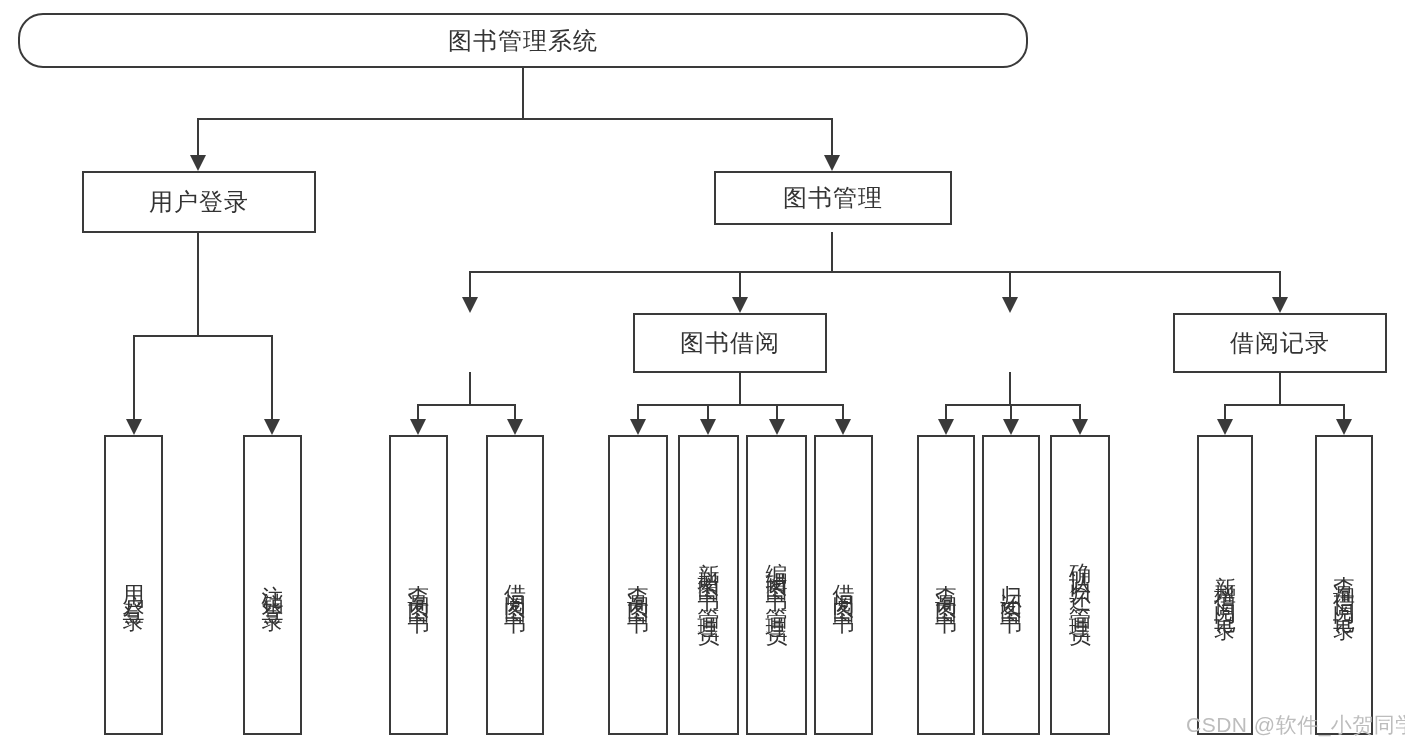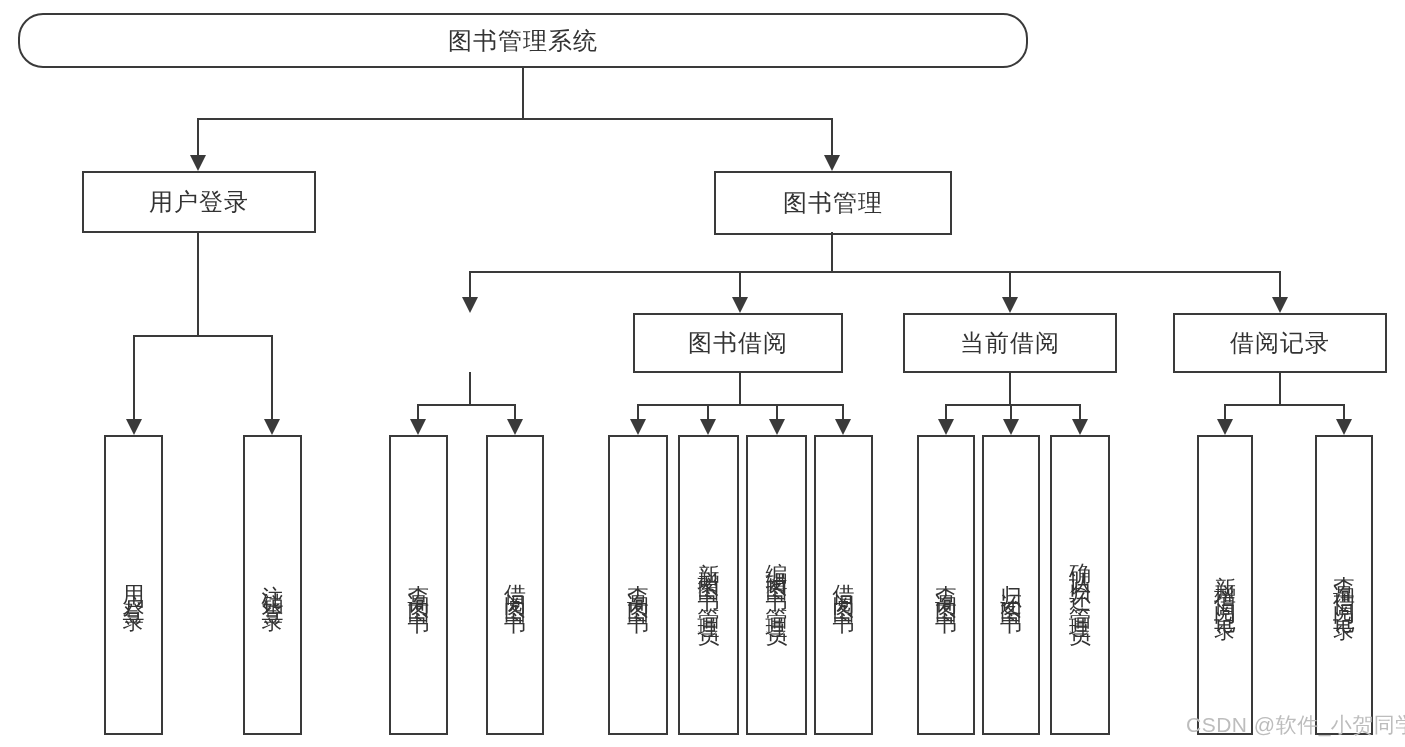--- a/index.html
+++ b/index.html
@@ -48,42 +48,41 @@
   <div class="hbox" style="left:18px;top:13px;width:1010px;height:55px;border-radius:25px;">图书管理系统</div>
 
   <div class="v" style="left:522px;top:67px;height:52px;"></div>
   <div class="h" style="left:197px;top:118px;width:636px;"></div>
   <div class="v" style="left:197px;top:118px;height:39px;"></div>
   <div class="ar" style="left:190px;top:155px;"></div>
   <div class="v" style="left:831px;top:118px;height:39px;"></div>
   <div class="ar" style="left:824px;top:155px;"></div>
 
   <div class="hbox" style="left:82px;top:171px;width:234px;height:62px;">用户登录</div>
-  <div class="hbox" style="left:714px;top:171px;width:238px;height:64px;">图书管理</div>
+  <div class="hbox" style="left:714px;top:171px;width:238px;height:54px;">图书管理</div>
 
   <div class="v" style="left:197px;top:232px;height:104px;"></div>
   <div class="h" style="left:133px;top:335px;width:140px;"></div>
   <div class="v" style="left:133px;top:335px;height:85px;"></div>
   <div class="ar" style="left:126px;top:419px;"></div>
   <div class="v" style="left:271px;top:335px;height:85px;"></div>
   <div class="ar" style="left:264px;top:419px;"></div>
 
   <div class="v" style="left:831px;top:232px;height:40px;"></div>
   <div class="h" style="left:469px;top:271px;width:812px;"></div>
   <div class="v" style="left:469px;top:271px;height:27px;"></div>
   <div class="ar" style="left:462px;top:297px;"></div>
   <div class="v" style="left:739px;top:271px;height:27px;"></div>
   <div class="ar" style="left:732px;top:297px;"></div>
   <div class="v" style="left:1009px;top:271px;height:27px;"></div>
   <div class="ar" style="left:1002px;top:297px;"></div>
   <div class="v" style="left:1279px;top:271px;height:27px;"></div>
   <div class="ar" style="left:1272px;top:297px;"></div>
 
-  <div class="hbox" style="left:633px;top:313px;width:210px;height:60px;">图书借阅</div>
-  <div class="hbox" style="left:903px;top:313px;width:214px;height:60px;">当前借阅</div>
+  <div class="hbox" style="left:633px;top:313px;width:194px;height:60px;">图书借阅</div>
   <div class="hbox" style="left:1173px;top:313px;width:214px;height:60px;">借阅记录</div>
 
   <div class="v" style="left:469px;top:372px;height:34px;"></div>
   <div class="h" style="left:418px;top:404px;width:98px;"></div>
   <div class="v" style="left:417px;top:404px;height:16px;"></div>
   <div class="ar" style="left:410px;top:419px;"></div>
   <div class="v" style="left:514px;top:404px;height:16px;"></div>
   <div class="ar" style="left:507px;top:419px;"></div>
 
   <div class="v" style="left:739px;top:372px;height:34px;"></div>

